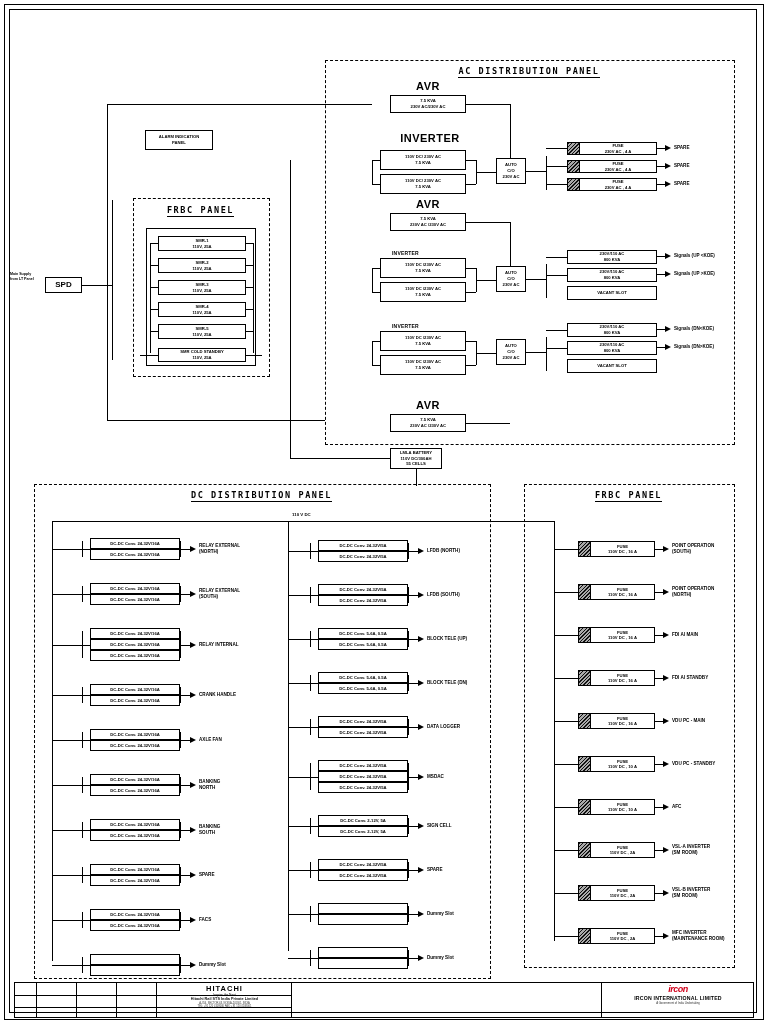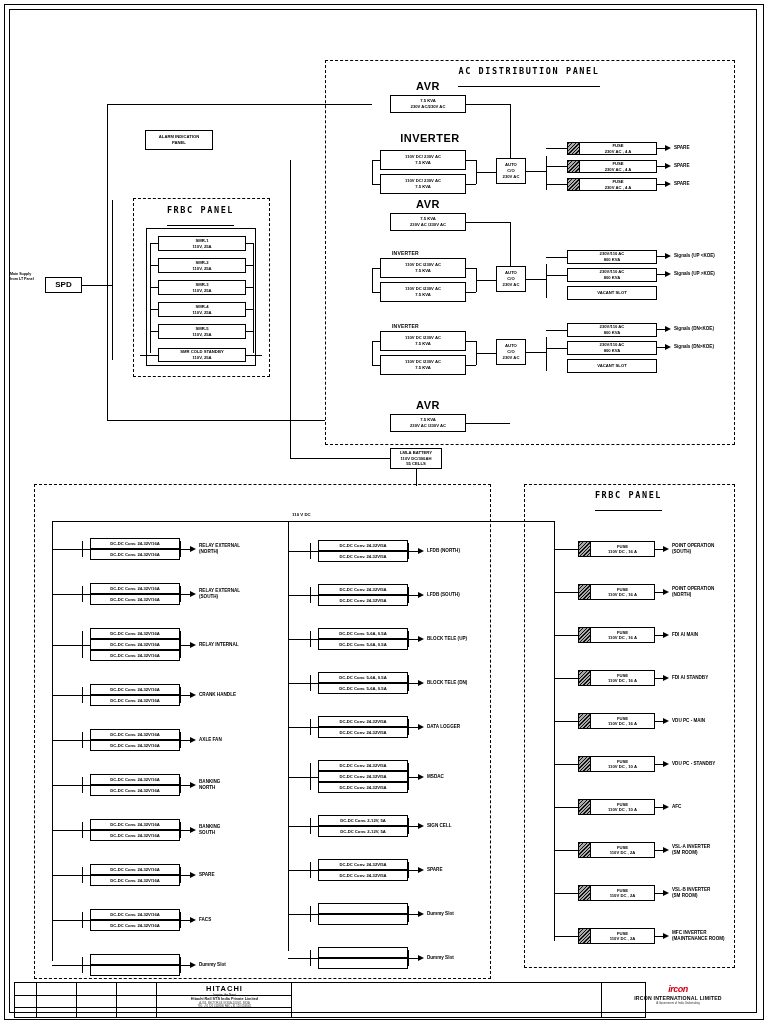--- a/index.html
+++ b/index.html
@@ -8,21 +8,21 @@
   .frame-outer{position:absolute;left:4px;top:4px;width:758px;height:1014px;border:1.5px solid #000;}
   .frame-inner{position:absolute;left:9px;top:9px;width:746px;height:1002px;border:1px solid #000;}
 
   .title{position:absolute;left:0;right:0;top:30px;text-align:center;font-size:15px;font-weight:bold;
          letter-spacing:3px;font-family:"DejaVu Sans Mono",monospace;}
   .title span{border-bottom:1.5px solid #000;padding:0 2px 1px 2px;}
 
   .panel{position:absolute;border:1px dashed #000;}
   .panel-title{position:absolute;text-align:center;font-size:8.5px;font-weight:bold;letter-spacing:1.6px;
                font-family:"DejaVu Sans Mono",monospace;white-space:nowrap;}
-  .panel-title span{border-bottom:1px solid #000;padding-bottom:10px;margin-top:16px;}
+  .panel-title span{border-bottom:1px solid #000;padding-bottom:1px;margin-top:16px;}
 
   .box{position:absolute;border:1.2px solid #000;background:#fff;box-sizing:border-box;
        display:flex;flex-direction:column;align-items:center;justify-content:center;
        font-size:4.2px;line-height:1.35;text-align:center;font-weight:bold;}
   .box.thick{border-width:1.6px;}
   .box .l{white-space:nowrap;}
 
   .hdg{position:absolute;font-size:11px;font-weight:bold;letter-spacing:0.5px;text-align:center;}
   .hdg.sm{font-size:5px;letter-spacing:0.2px;}
 
@@ -33,21 +33,21 @@
   .wv{width:1px;}
 
   .fuse{position:absolute;border:1.4px solid #000;background:#fff;box-sizing:border-box;display:flex;align-items:stretch;}
   .fuse .cap{width:11px;border-right:1.4px solid #000;
      background:repeating-linear-gradient(135deg,#111 0 1px,#aaa 1px 2.5px);}
   .fuse .body{flex:1;display:flex;flex-direction:column;align-items:center;justify-content:center;
      font-size:4.2px;font-weight:bold;line-height:1.3;}
 
   .arrow{position:absolute;width:0;height:0;border-top:3px solid transparent;border-bottom:3px solid transparent;
          border-left:6px solid #000;}
-  .tbl{position:absolute;left:14px;bottom:6px;width:632px;height:36px;border:1px solid #000;box-sizing:border-box;}
+  .tbl{position:absolute;left:14px;bottom:6px;width:740px;height:36px;border:1px solid #000;box-sizing:border-box;}
   .tbcell{position:absolute;border-right:1px solid #000;box-sizing:border-box;height:100%;}
   .tbrow{position:absolute;left:0;width:100%;border-top:1px solid #000;height:0;}
   .vendor{position:absolute;text-align:center;line-height:1.25;}
   .h-name{font-size:7.5px;font-weight:bold;letter-spacing:1px;}
   .h-tag{font-size:3.2px;}
   .h-sub{font-size:3.8px;font-weight:bold;color:#111;}
   .h-addr{font-size:2.6px;color:#333;}
   .ircon-logo{font-size:9px;font-weight:bold;font-style:italic;color:#d0021b;letter-spacing:-0.5px;}
   .ircon-name{font-size:5.2px;font-weight:bold;letter-spacing:0.2px;}
   .ircon-sub{font-size:2.8px;color:#333;}
@@ -298,20 +298,23 @@
   <div class="box thick" style="left:390px;top:448px;width:52px;height:21px;">
     <div class="l">LMLA BATTERY</div>
     <div class="l">110V DC/300AH</div>
     <div class="l">55 CELLS</div>
   </div>
   <div class="w wh" style="left:290px;top:458px;width:100px;"></div>
   <div class="w wv" style="left:290px;top:160px;height:298px;"></div>
   <div class="w wv" style="left:416px;top:469px;height:17px;"></div>
 
   <div class="panel" style="left:34px;top:484px;width:455px;height:493px;"></div>
+  <div class="panel-title" style="left:34px;top:490px;width:455px;">
+    <span>DC DISTRIBUTION PANEL</span>
+  </div>
   <div class="lbl" style="left:292px;top:512px;font-size:4.4px;">
     <span>110 V DC</span>
   </div>
   <div class="w wh" style="left:52px;top:521px;width:502px;"></div>
   <div class="w wv" style="left:52px;top:521px;height:440px;"></div>
   <div class="w wv" style="left:288px;top:521px;height:430px;"></div>
   <div class="w wv" style="left:554px;top:521px;height:420px;"></div>
 
   <div id="dcl-layer">
       <div class="box" style="left:90px;top:538px;width:90px;height:11px;">

